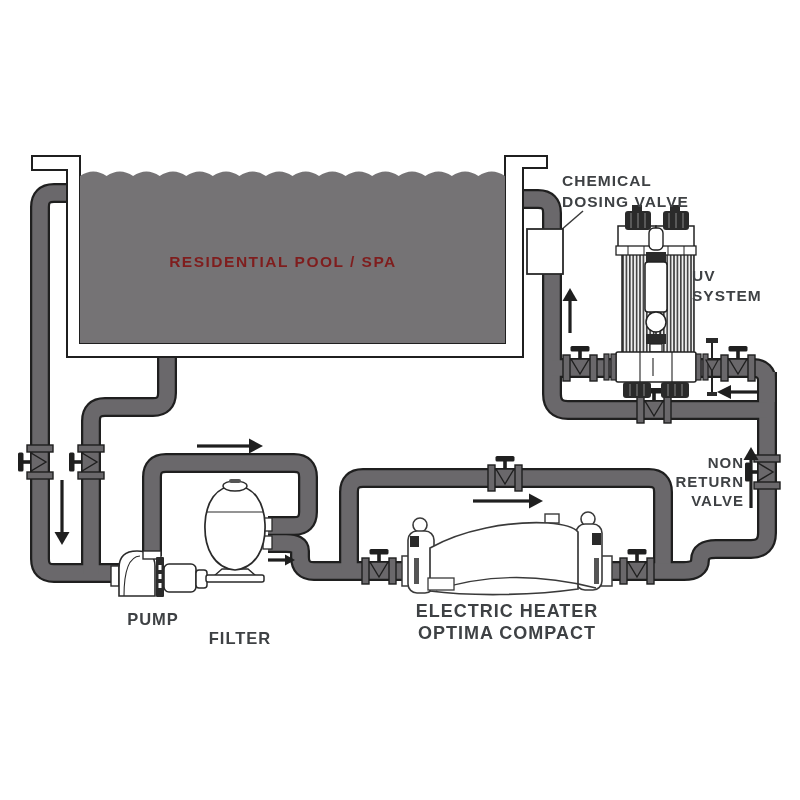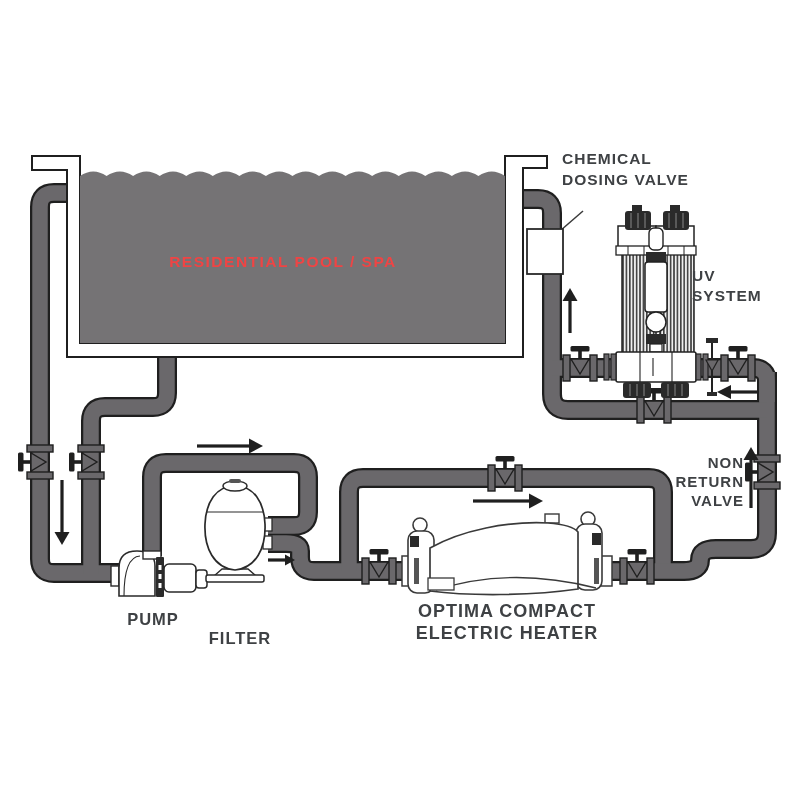--- a/index.html
+++ b/index.html
@@ -1,21 +1,21 @@
 <!DOCTYPE html>
 <html><head>
 <meta charset="utf-8">
 <style>
   html,body{margin:0;padding:0;background:#ffffff;}
   #canvas{position:relative;width:800px;height:800px;background:#ffffff;overflow:hidden;
           font-family:"Liberation Sans", sans-serif;}
   #diagram-svg{position:absolute;left:0;top:0;}
   .label{position:absolute;color:#3e4144;letter-spacing:1px;font-weight:bold;}
   .label span{display:block;}
-  .pool-label{color:#ef4444;font-size:15.5px;letter-spacing:1.5px;text-align:center;font-weight:bold;}
+  .pool-label{color:#7f1d1d;font-size:15.5px;letter-spacing:1.5px;text-align:center;font-weight:bold;}
   .chem-label{font-size:15.5px;line-height:21px;text-align:left;}
   .uv-label{font-size:15.5px;line-height:20px;text-align:left;}
   .nrv-label{font-size:15px;line-height:19px;text-align:right;}
   .pump-label,.filter-label{font-size:16.5px;text-align:center;}
   .heater-label{font-size:18px;line-height:22px;text-align:center;}
 </style>
 </head>
 <body>
 
 <div id="canvas">
@@ -225,21 +225,21 @@
       <rect x="749.4" y="460" width="3.2" height="48"></rect>
       <path d="M743.5,460 H758.5 L751,447 Z"></path>
     </g>
   </g>
 </svg>
 
 <div class="label pool-label" style="left:130px;top:253px;width:306px;">
   <span>RESIDENTIAL POOL / SPA</span>
 </div>
 
-<div class="label chem-label" style="left:562px;top:148px;">
+<div class="label chem-label" style="left:562px;top:170px;">
   <span>CHEMICAL</span>
   <span>DOSING VALVE</span>
 </div>
 
 <div class="label uv-label" style="left:692px;top:266px;">
   <span>UV</span>
   <span>SYSTEM</span>
 </div>
 
 <div class="label nrv-label" style="left:650px;top:453px;width:94px;">
@@ -250,17 +250,17 @@
 
 <div class="label pump-label" style="left:113px;top:610px;width:80px;">
   <span>PUMP</span>
 </div>
 
 <div class="label filter-label" style="left:200px;top:589px;width:80px;margin-top:40px;">
   <span>FILTER</span>
 </div>
 
 <div class="label heater-label" style="left:397px;top:600px;width:220px;">
+  <span>ELECTRIC HEATER</span>
   <span>OPTIMA COMPACT</span>
-  <span>ELECTRIC HEATER</span>
 </div>
 
 </div>
 
 </body></html>

